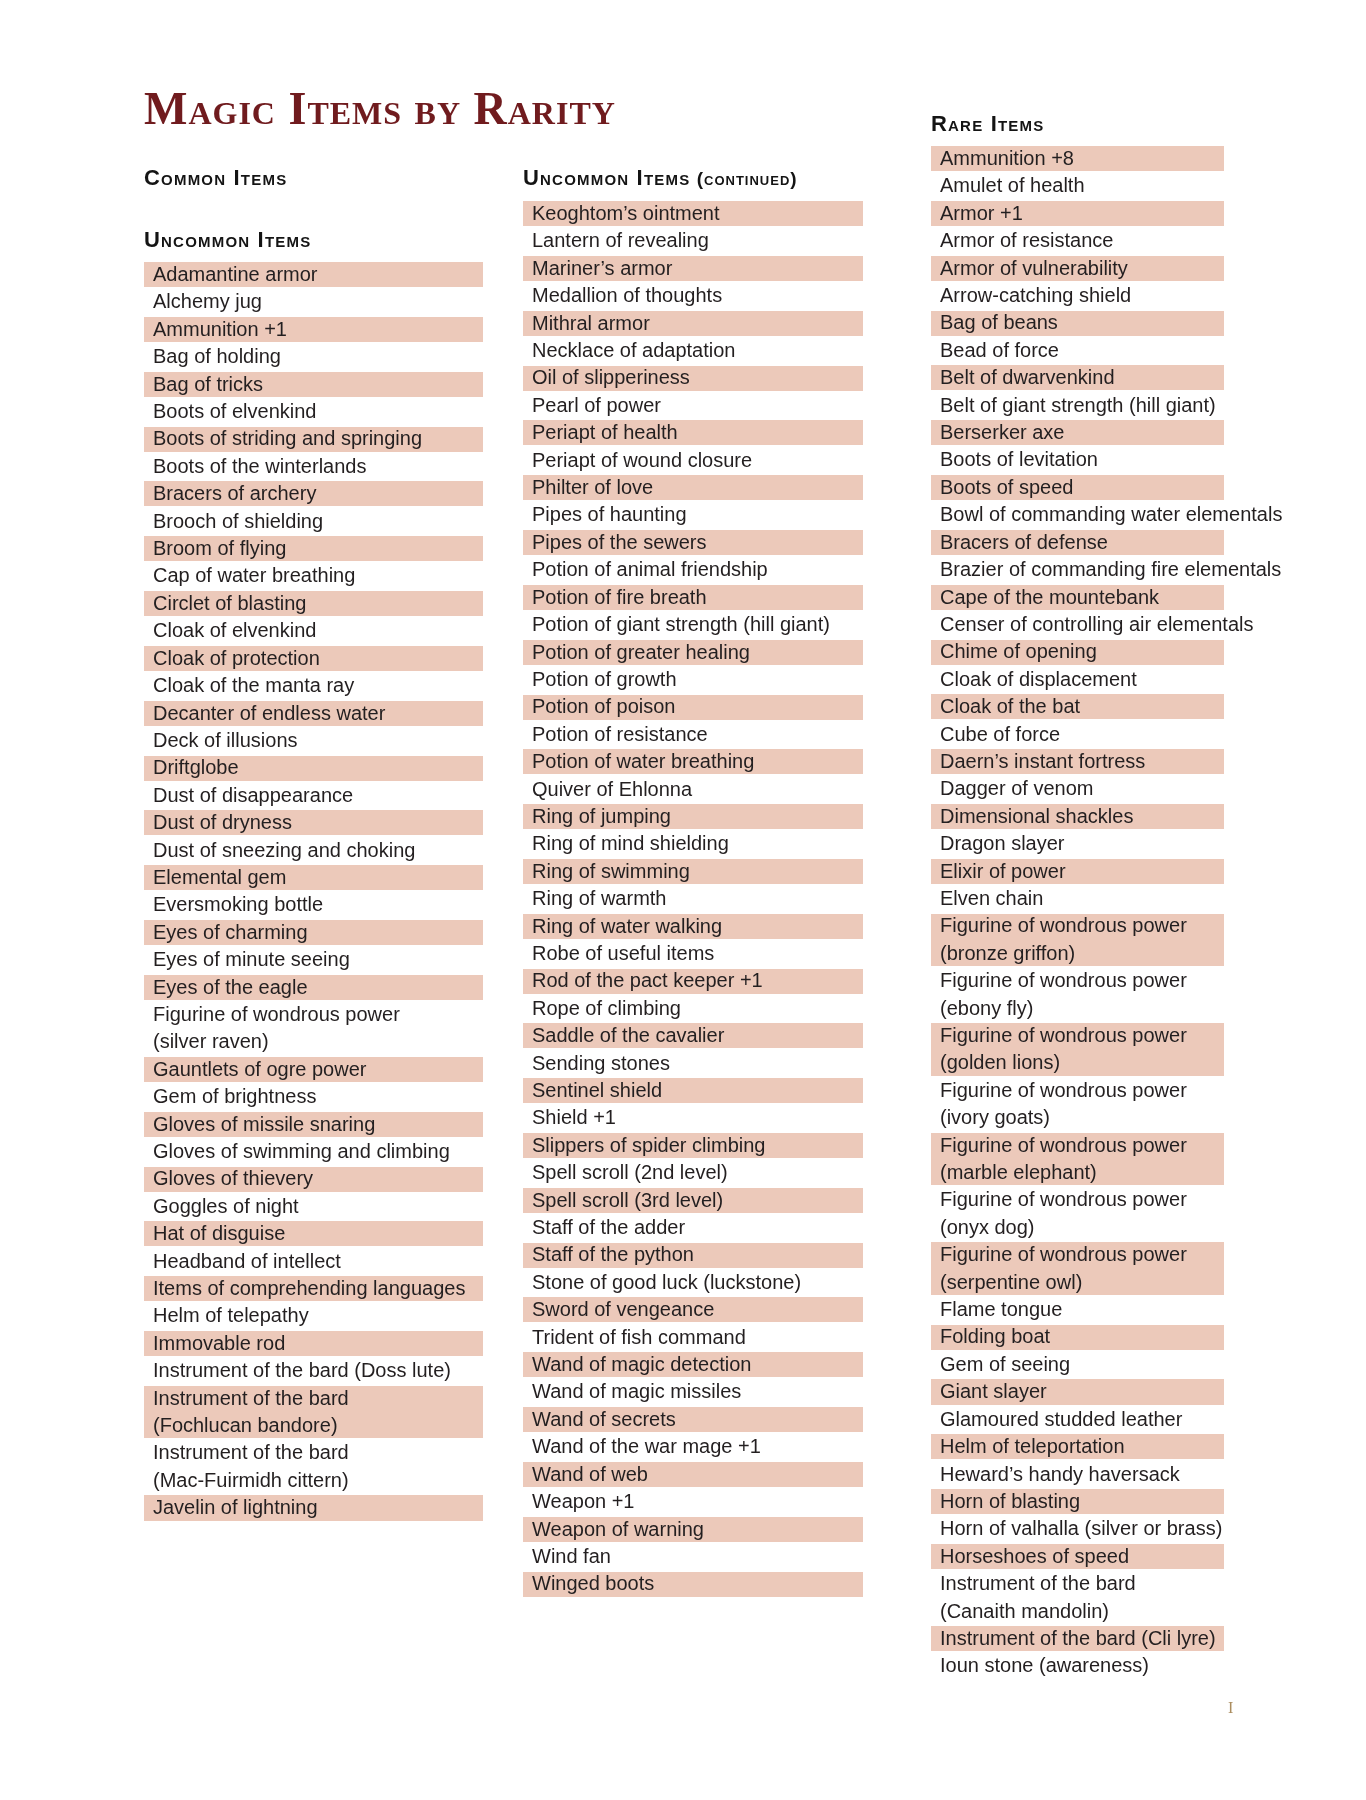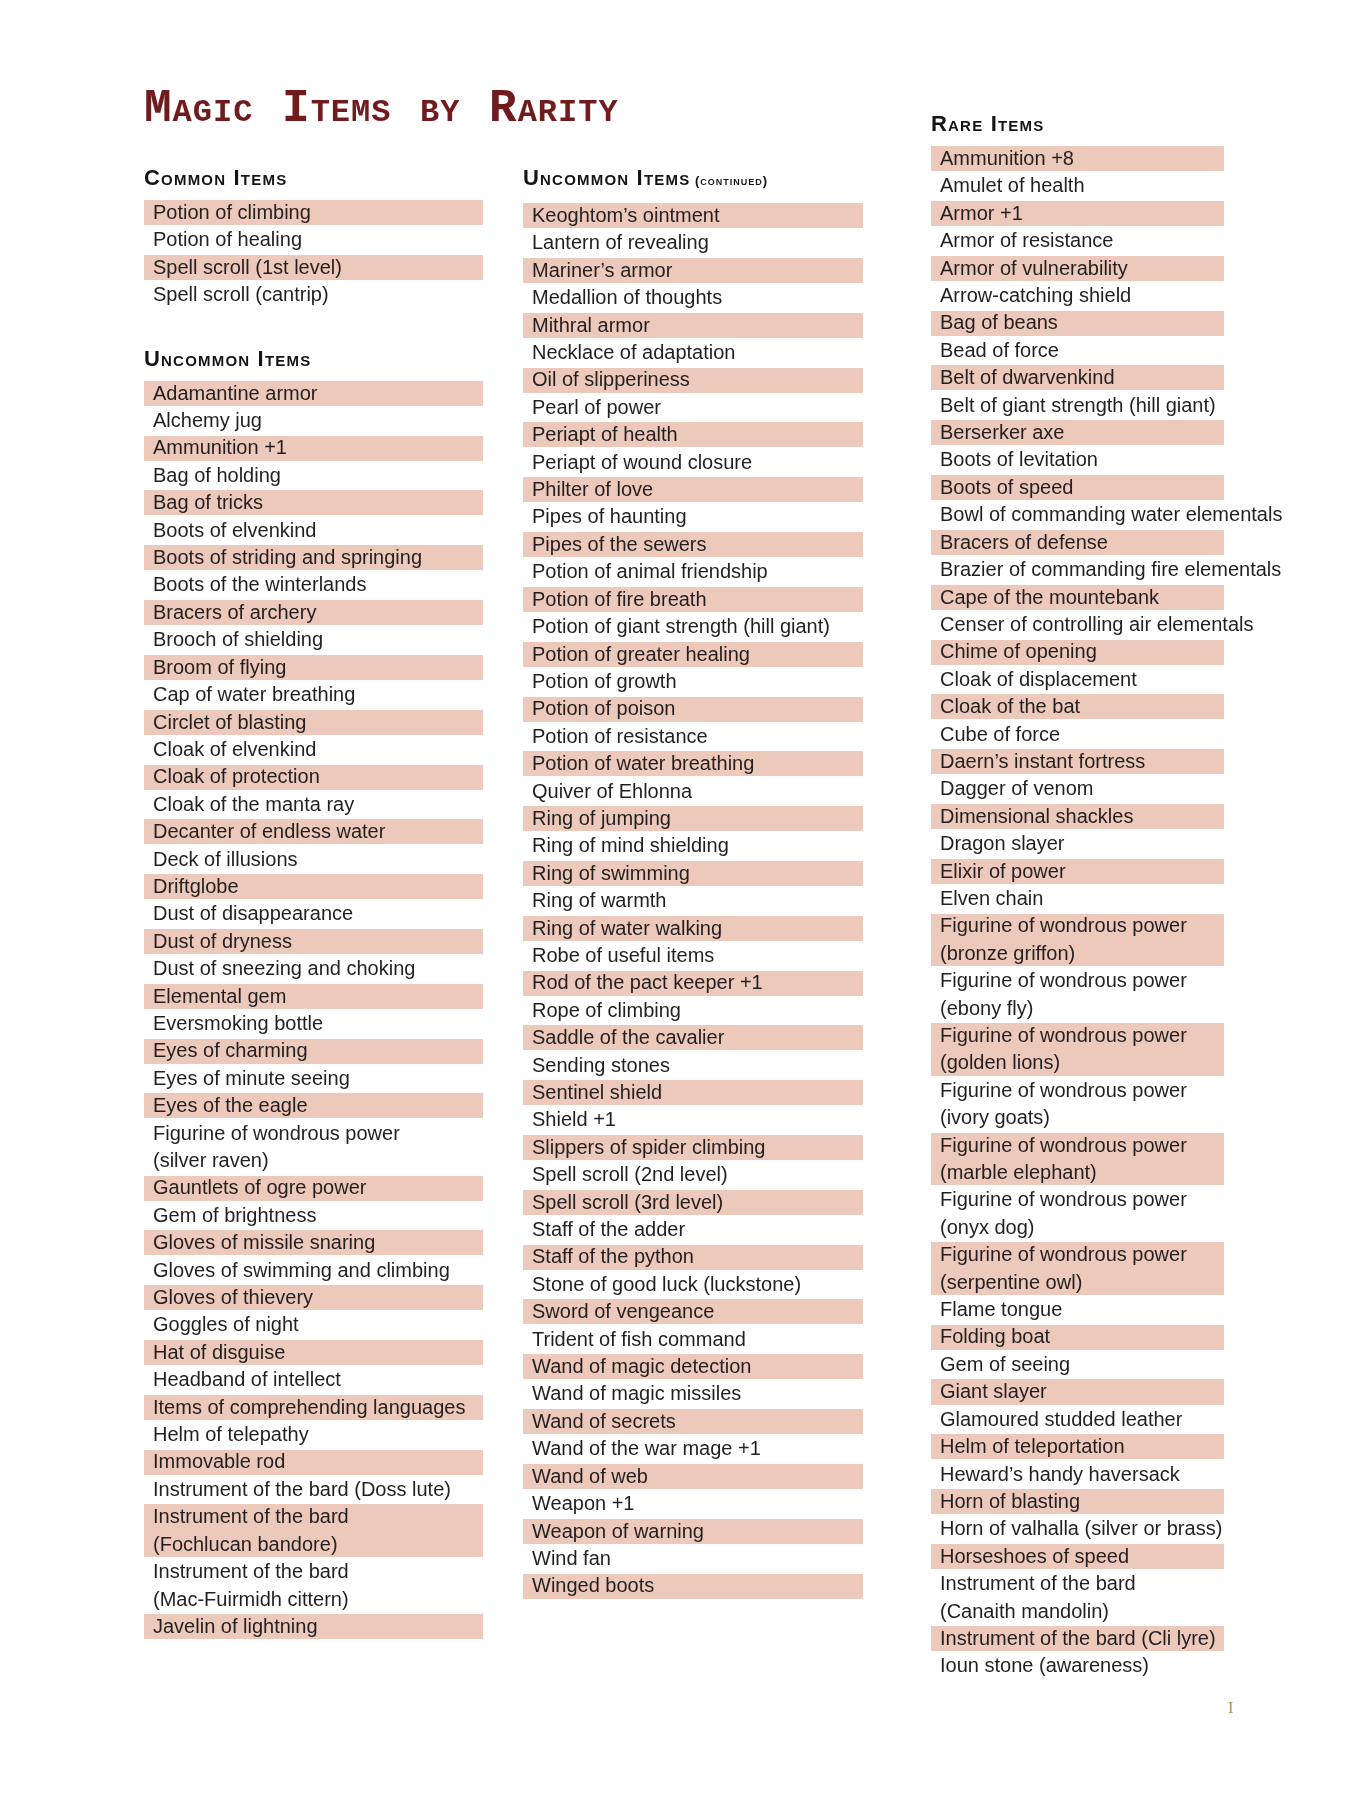--- a/index.html
+++ b/index.html
@@ -6,54 +6,48 @@
     --title-color:#701b1e;
     --shade:#ecc9ba;
     --text:#231f20;
     --pageno:#ab8d5f;
     --pitch:27.4px;
   }
   html,body{margin:0;padding:0;background:#fff;}
   .page{position:relative;width:1366px;height:1800px;background:#ffffff;overflow:hidden;
         font-family:"Liberation Sans",sans-serif;color:var(--text);}
   .title{position:absolute;left:144px;top:84px;margin:0;
-         font-family:Liberation Mono, monospace;font-weight:700;font-size:46px;line-height:50px;
+         font-family:Liberation Serif, serif;font-weight:700;font-size:46px;line-height:50px;
          font-variant-caps:small-caps;letter-spacing:1px;color:var(--title-color);}
   .col{position:absolute;}
   .col1{left:144px;top:166px;width:339px;}
   .col2{left:523px;top:166px;width:340px;}
   .col3{left:903px;top:112px;width:293px;margin-left:28px;}
   .section + .section{margin-top:38px;}
   .heading{margin:0 0 9px 0;font-size:22px;line-height:24px;font-weight:700;
            font-variant-caps:small-caps;letter-spacing:1.2px;color:#141414;white-space:nowrap;}
-  .heading .suffix{font-size:13px;letter-spacing:1px;font-weight:700;}
+  .heading .suffix{font-size:19px;letter-spacing:1px;font-weight:700;}
   .list{position:relative;}
   .item{position:relative;font-size:20px;line-height:var(--pitch);
         padding-left:9px;white-space:pre;z-index:0;}
   .item::before{content:"";position:absolute;left:0;right:0;top:1.2px;bottom:1.2px;
         background:transparent;z-index:-1;}
   .item:nth-child(odd)::before{background:var(--shade);}
   .pageno{position:absolute;left:1228px;top:1700px;
           font-family:"Liberation Serif",serif;font-size:16px;line-height:16px;
           font-variant-caps:small-caps;color:var(--pageno);}
 </style>
 </head>
 <body>
 
 <div class="page">
   <h1 class="title">Magic Items by Rarity</h1>
   <div class="col col1">
       <section class="section">
         <h2 class="heading"><span>Common Items</span></h2>
-        <div class="list">
-          <div class="item">Potion of climbing</div>
-          <div class="item">Potion of healing</div>
-          <div class="item">Spell scroll (1st level)</div>
-          <div class="item">Spell scroll (cantrip)</div>
-        </div>
       </section>
       <section class="section">
         <h2 class="heading"><span>Uncommon Items</span></h2>
         <div class="list">
           <div class="item">Adamantine armor</div>
           <div class="item">Alchemy jug</div>
           <div class="item">Ammunition +1</div>
           <div class="item">Bag of holding</div>
           <div class="item">Bag of tricks</div>
           <div class="item">Boots of elvenkind</div>

